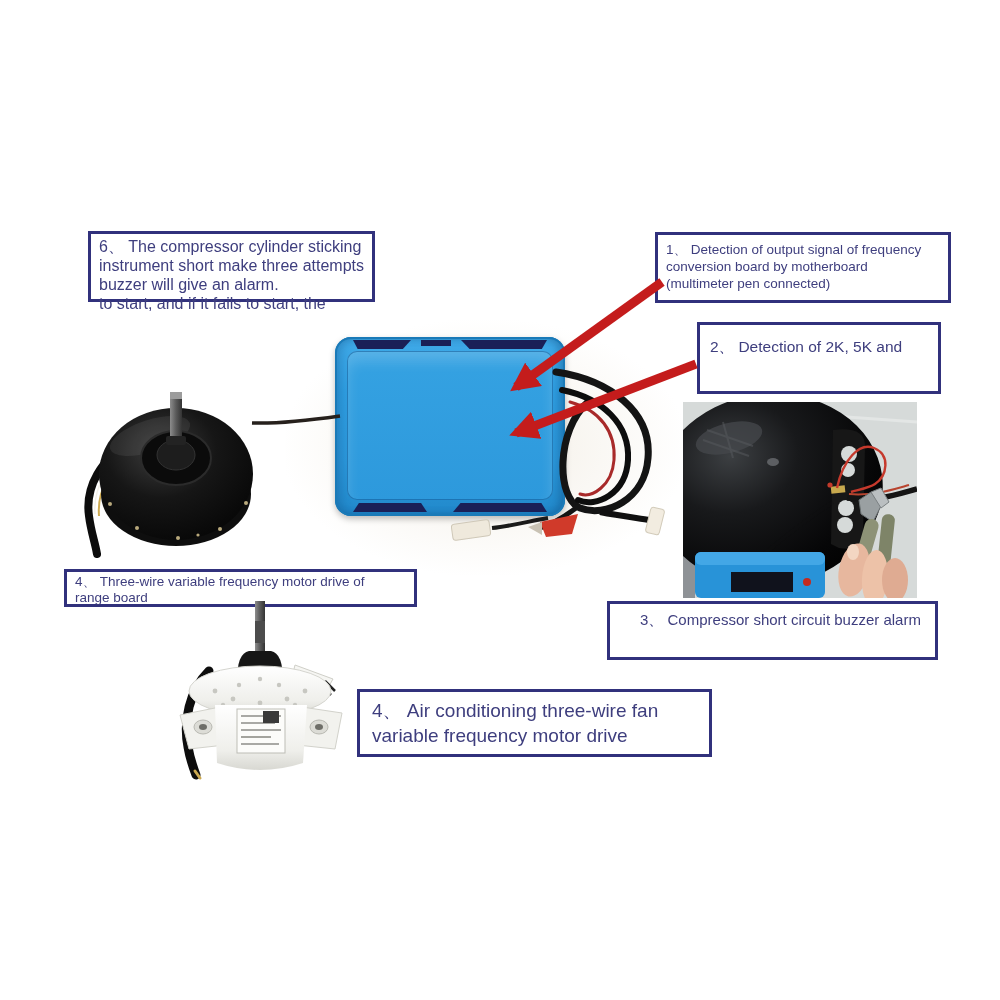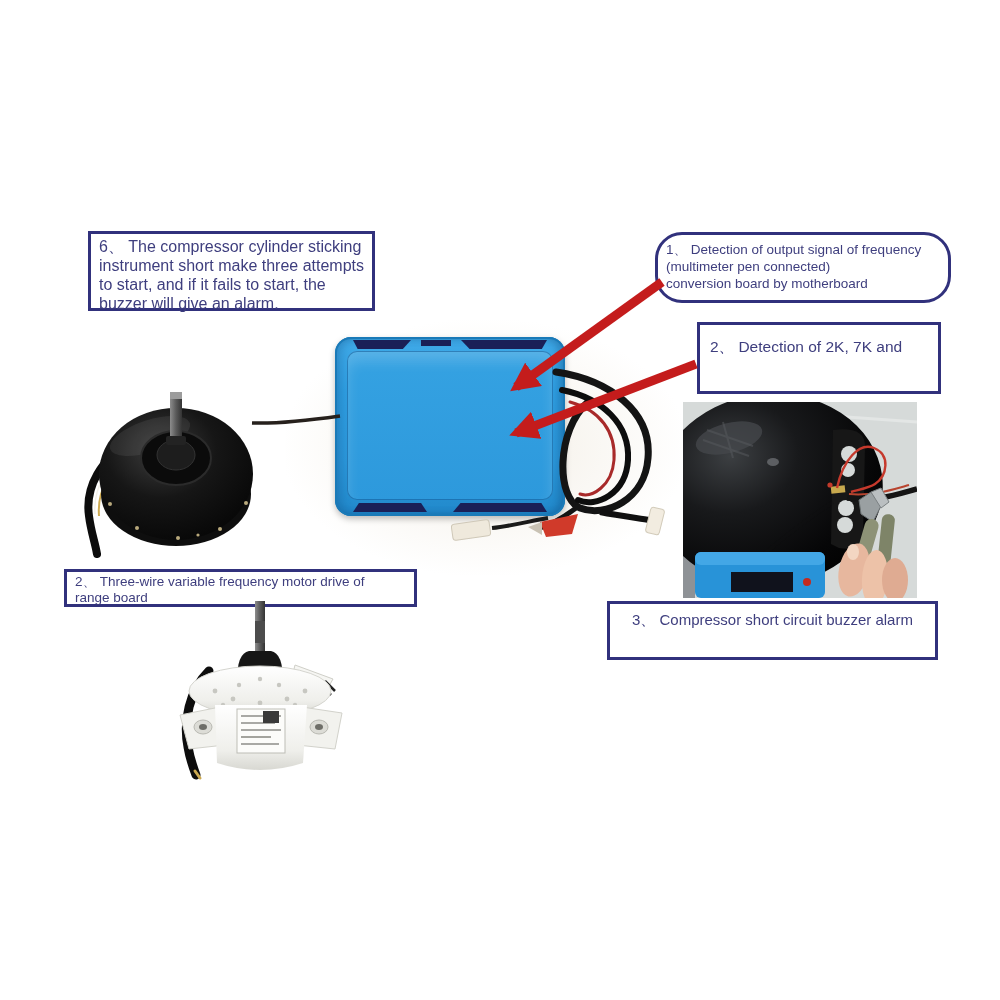--- a/index.html
+++ b/index.html
@@ -2,25 +2,25 @@
 <html><head>
 <meta charset="utf-8">
 <style>
   html,body{margin:0;padding:0;background:#ffffff;}
   .canvas{position:relative;width:1000px;height:1000px;background:#ffffff;overflow:hidden;
           font-family:"Liberation Sans",sans-serif;}
   
   .callout{position:absolute;background:#ffffff;border:3px solid #31317c;color:#3e3e7e;
            box-sizing:border-box;z-index:2;}
   .callout .ln{white-space:nowrap;}
-  .box6{left:88px;top:231px;width:287px;height:80px;font-size:16px;line-height:19px;padding:3px 8px;}
-  .box1{left:655px;top:232px;width:296px;height:71px;font-size:13.5px;line-height:17px;padding:6px 8px;border-radius:27px;}
+  .box6{left:88px;top:231px;width:287px;height:71px;font-size:16px;line-height:19px;padding:3px 8px;}
+  .box1{left:655px;top:232px;width:296px;height:71px;font-size:13.5px;line-height:17px;padding:6px 8px;}
   .box2{left:697px;top:322px;width:244px;height:72px;font-size:15.5px;line-height:21px;padding:11px 10px;}
   .box3{left:607px;top:601px;width:331px;height:59px;font-size:15px;line-height:25px;padding:3px 6px;}
-  .box3 .ln:first-child{padding-left:16px;}
+  .box3 .ln:first-child{padding-left:16px;text-align:center;}
   .box5{left:64px;top:569px;width:353px;height:38px;font-size:13.5px;line-height:16px;padding:2px 8px;}
   .box4{left:357px;top:689px;width:355px;height:68px;font-size:19px;line-height:25px;padding:6px 12px;}
   
   .glow{position:absolute;left:285px;top:320px;width:400px;height:255px;z-index:1;
         background:radial-gradient(ellipse at 50% 50%, #f3eee5 0%, rgba(243,238,229,0) 72%);}
   .photo{position:absolute;z-index:3;}
   .overlay{position:absolute;left:0;top:0;width:1000px;height:1000px;z-index:4;pointer-events:none;}
   
   .device{position:absolute;left:335px;top:337px;width:230px;height:179px;z-index:3;}
   .dev-body{position:absolute;inset:0;border-radius:16px;
@@ -73,37 +73,41 @@
 </head>
 <body>
 
 <div class="canvas">
 
   <div class="glow"></div>
 
   <div class="callout box6">
     <div class="ln">6、  The compressor cylinder sticking</div>
     <div class="ln">instrument short make three attempts</div>
+    <div class="ln">buzzer will give an alarm.</div>
     <div class="ln">to start, and if it fails to start, the</div>
-    <div class="ln">buzzer will give an alarm.</div>
   </div>
   <div class="callout box1">
     <div class="ln">1、  Detection of output signal of frequency</div>
+    <div class="ln">conversion board by motherboard</div>
     <div class="ln">(multimeter pen connected)</div>
-    <div class="ln">conversion board by motherboard</div>
   </div>
   <div class="callout box2">
-    <div class="ln">2、  Detection of 2K, 7K and</div>
+    <div class="ln">2、  Detection of 2K, 5K and</div>
   </div>
   <div class="callout box3">
     <div class="ln">3、  Compressor short circuit buzzer alarm</div>
   </div>
   <div class="callout box5">
-    <div class="ln">2、  Three-wire variable frequency motor drive of</div>
+    <div class="ln">4、  Three-wire variable frequency motor drive of</div>
     <div class="ln">range board</div>
+  </div>
+  <div class="callout box4">
+    <div class="ln">4、  Air conditioning three-wire fan</div>
+    <div class="ln">variable frequency motor drive</div>
   </div>
 
   <svg class="photo" style="left:80px;top:388px;" width="184" height="170" viewBox="0 0 184 170">
     <defs>
       <radialGradient id="bmG" cx="40%" cy="32%" r="80%">
         <stop offset="0%" stop-color="#3d3d3d"></stop>
           <stop offset="45%" stop-color="#161616"></stop>
           <stop offset="100%" stop-color="#040404"></stop>
       </radialGradient>
       <linearGradient id="shG" x1="0" y1="0" x2="1" y2="0">

